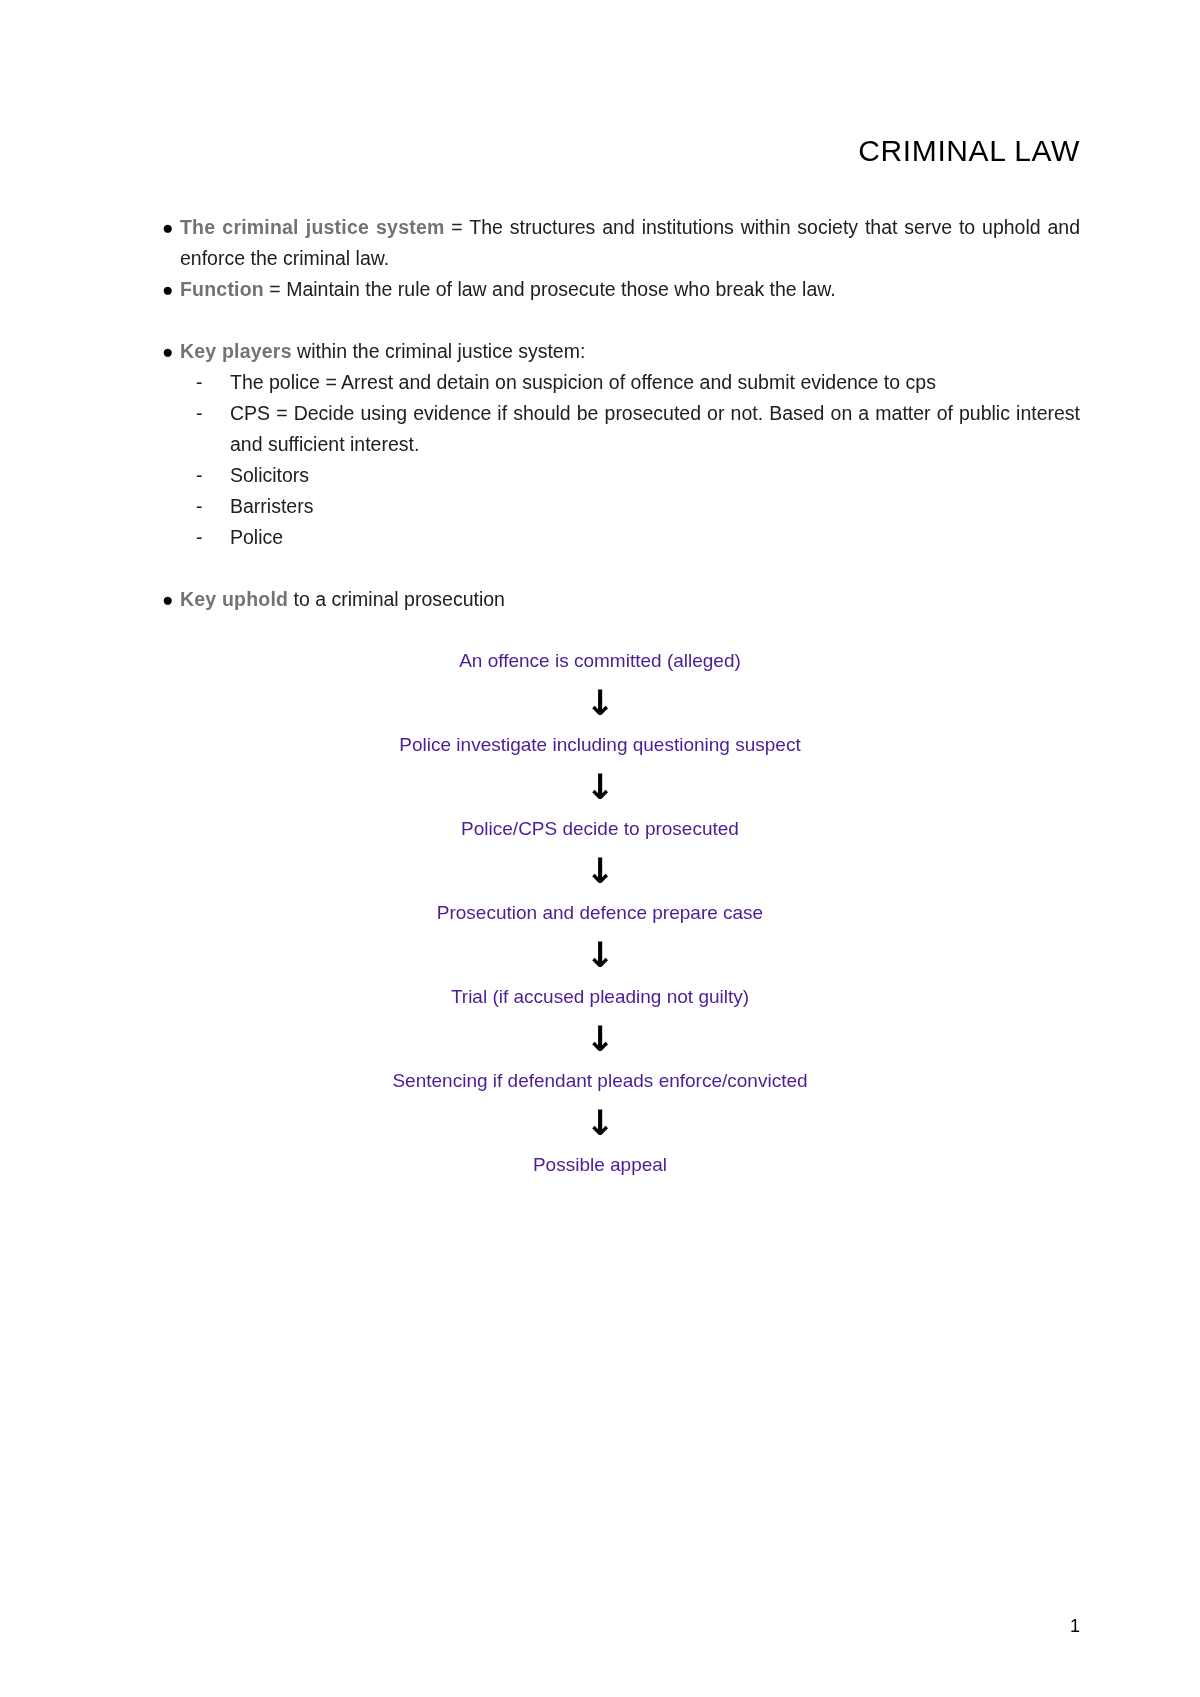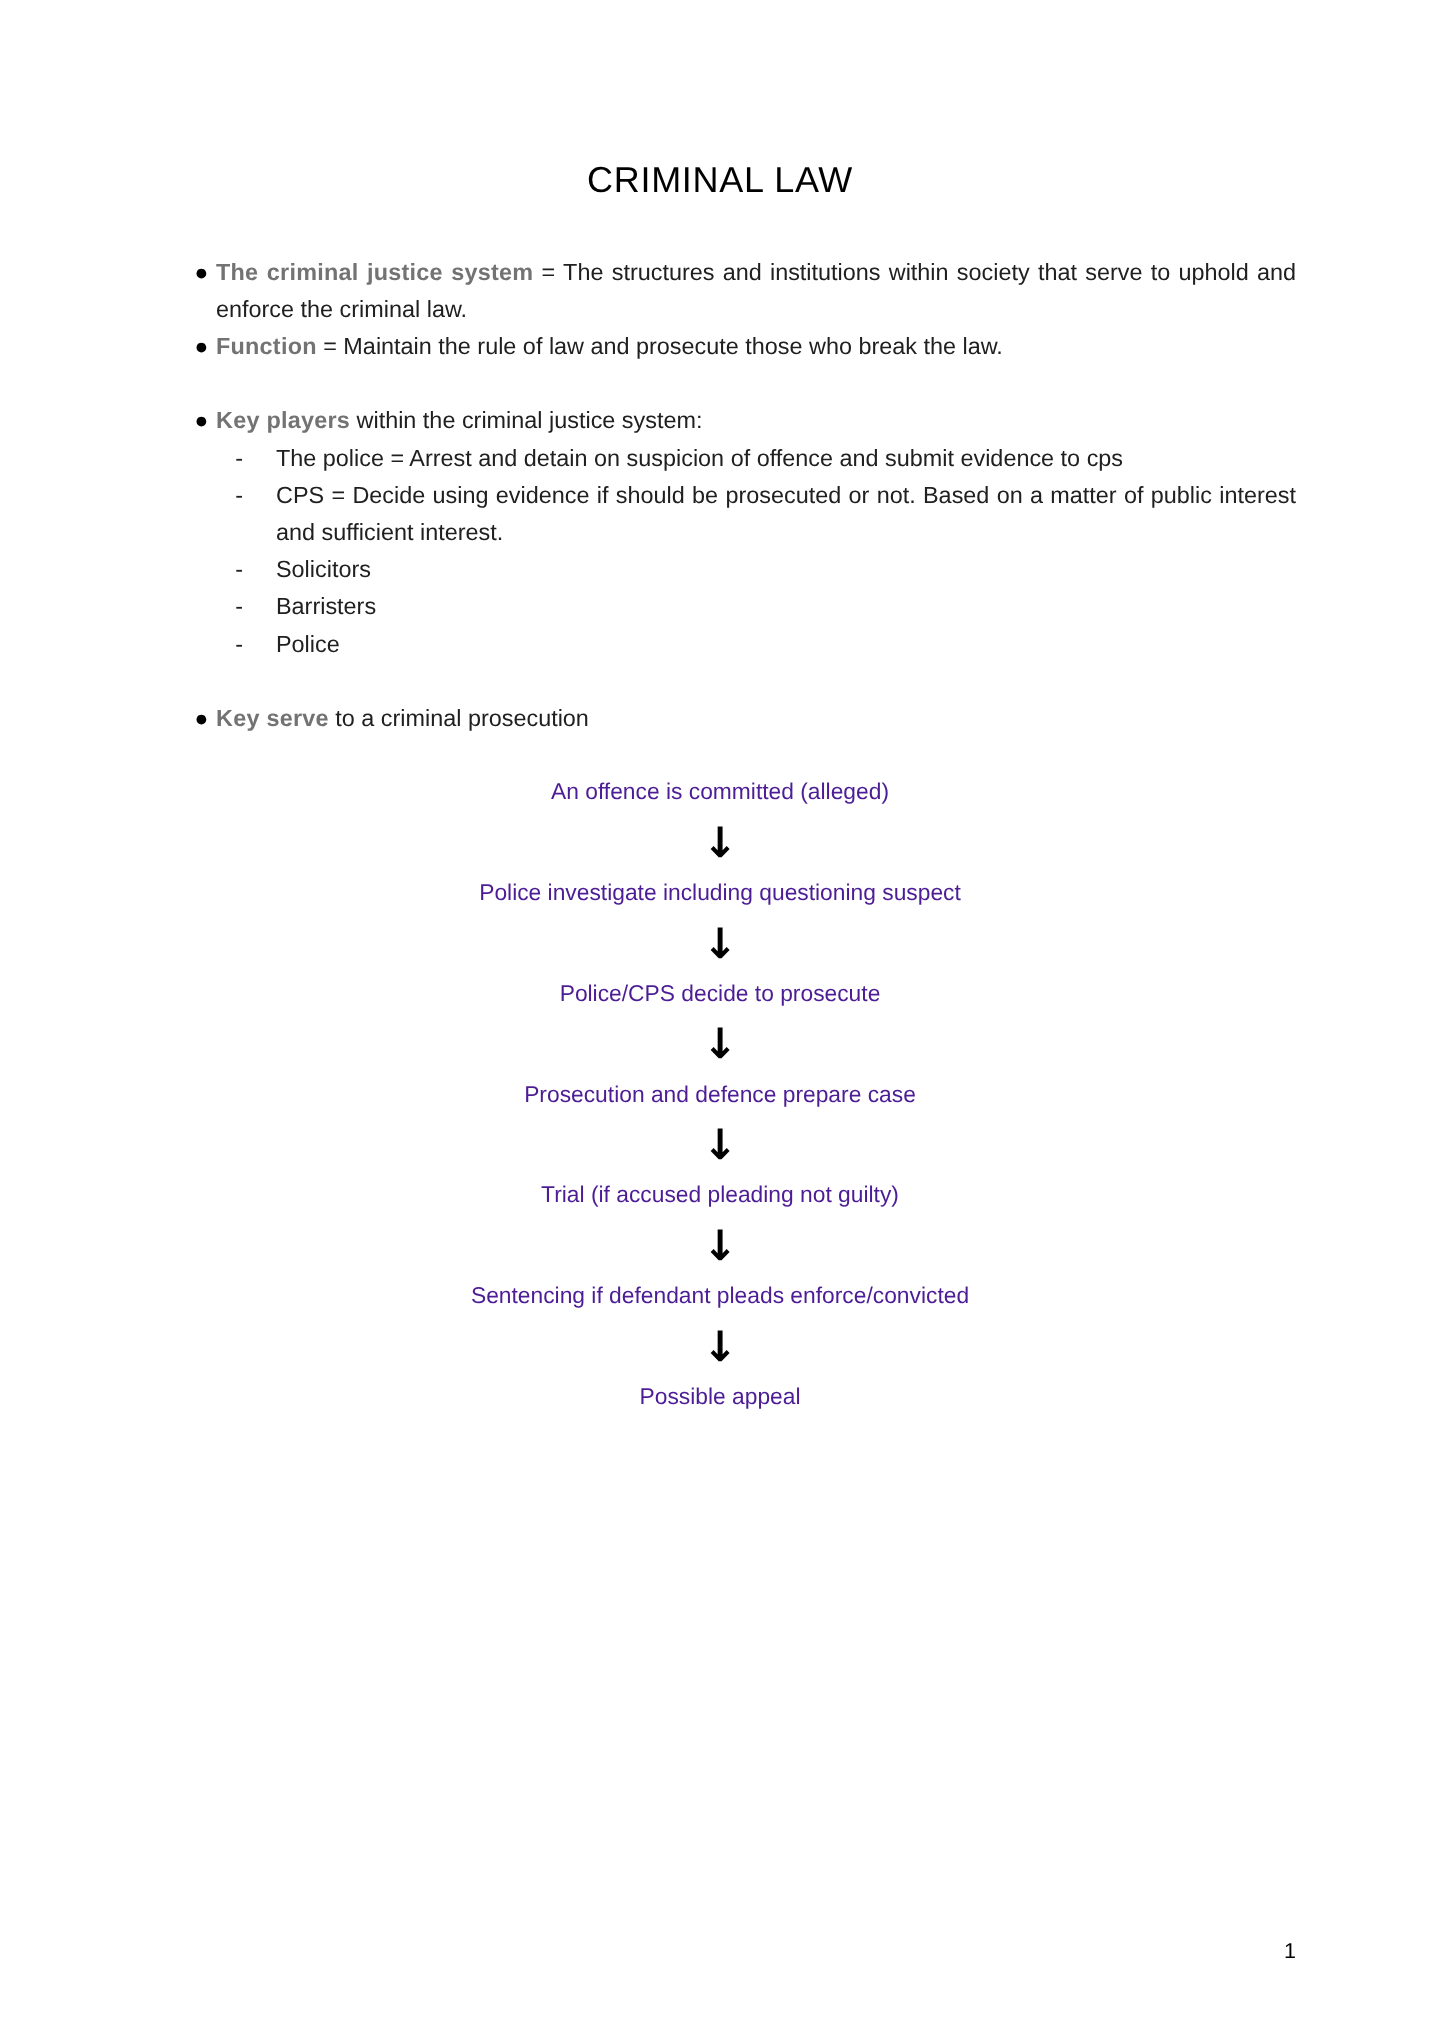--- a/index.html
+++ b/index.html
@@ -21,21 +21,21 @@
     box-sizing: border-box;
     overflow: hidden;
   }
   .content {
     position: absolute;
     left: 120px;
     top: 0;
     width: 960px;
   }
   .doc-title {
-    text-align: center;
+    text-align: right;
     font-size: 30px;
     font-weight: 400;
     letter-spacing: 0.6px;
     margin: 0;
     padding-top: 132px;
     padding-bottom: 0;
     line-height: 1.25;
     color: #000;
   }
   ul.level1 {
@@ -167,34 +167,34 @@
           </li>
           <li class="nojustify">
             <span class="d-dash">-</span>
             <span>Police</span>
           </li>
         </ul>
       </li>
 
       <li class="spaced-above nojustify">
         <span class="b-dot">●</span>
-        <span class="lead">Key serve</span><span> to a criminal prosecution</span>
+        <span class="lead">Key uphold</span><span> to a criminal prosecution</span>
       </li>
 
     </ul>
 
     <div class="flow">
 
       <div class="flow-step">An offence is committed (alleged)</div>
       <span class="flow-arrow">↓</span>
 
       <div class="flow-step">Police investigate including questioning suspect</div>
       <span class="flow-arrow">↓</span>
 
-      <div class="flow-step">Police/CPS decide to prosecute</div>
+      <div class="flow-step">Police/CPS decide to prosecuted</div>
       <span class="flow-arrow">↓</span>
 
       <div class="flow-step">Prosecution and defence prepare case</div>
       <span class="flow-arrow">↓</span>
 
       <div class="flow-step">Trial (if accused pleading not guilty)</div>
       <span class="flow-arrow">↓</span>
 
       <div class="flow-step">Sentencing if defendant pleads enforce/convicted</div>
       <span class="flow-arrow">↓</span>

